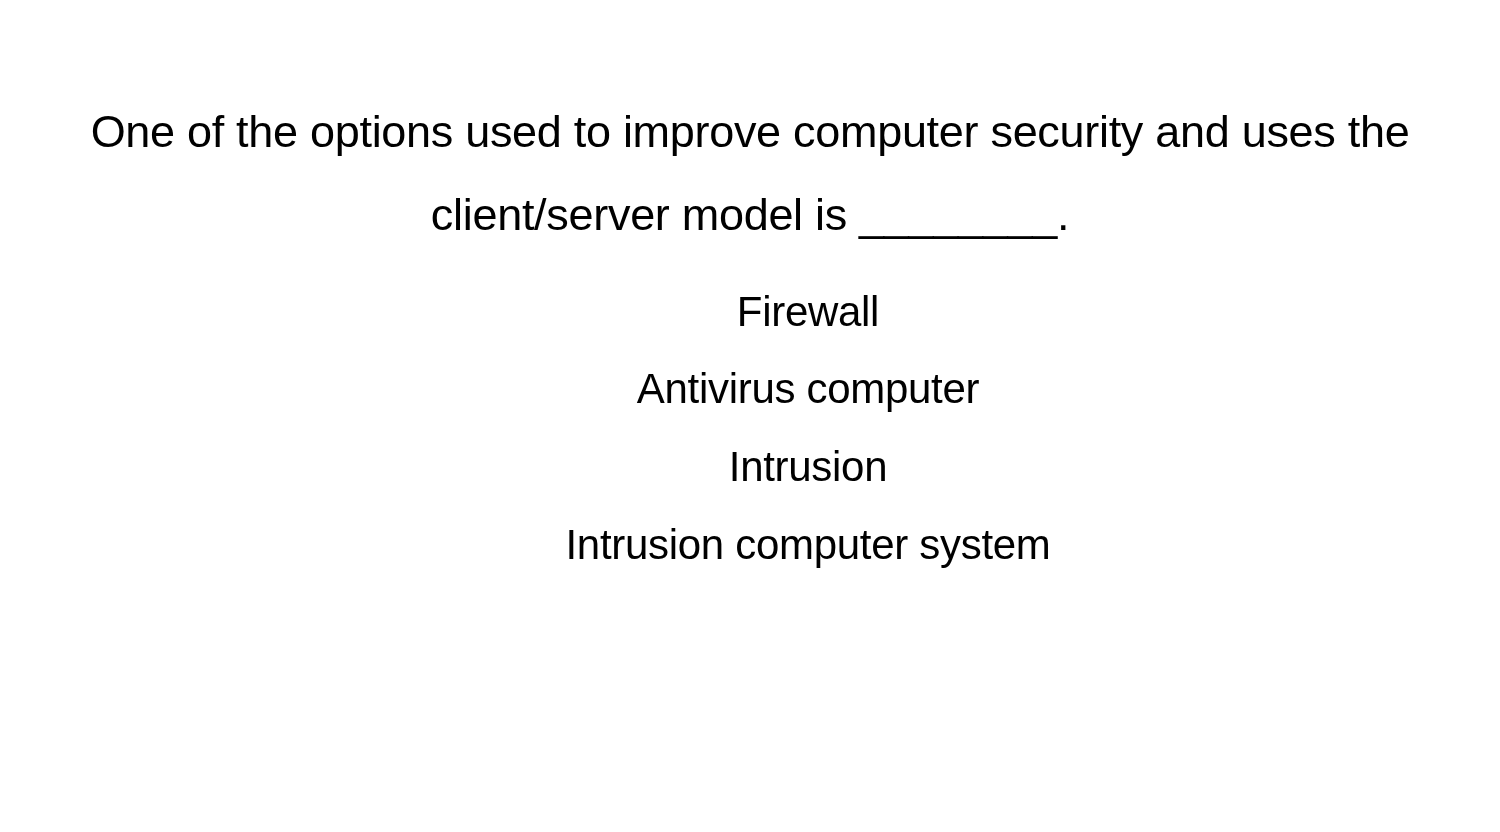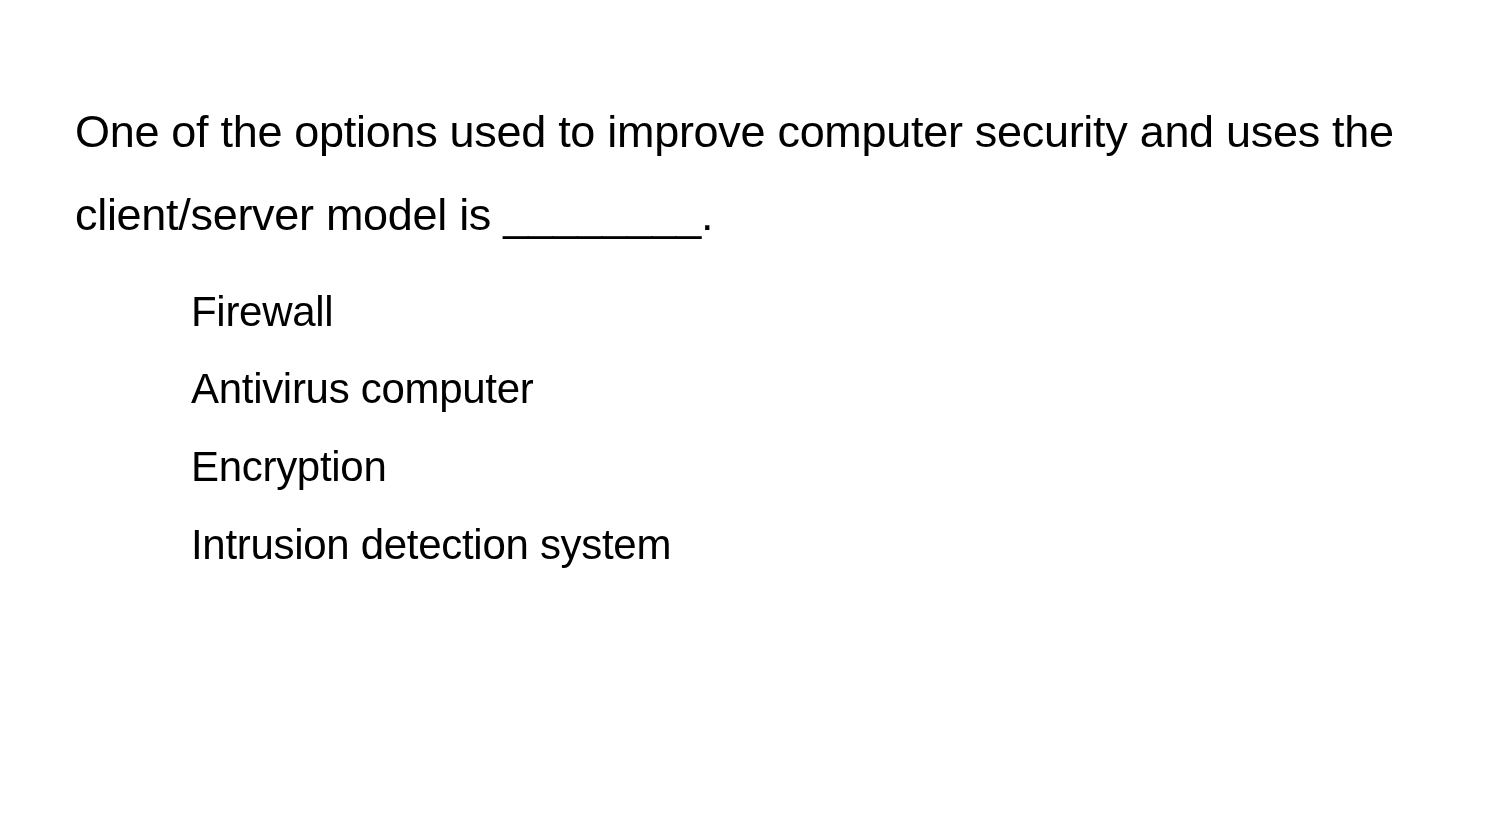--- a/index.html
+++ b/index.html
@@ -13,20 +13,21 @@
       color: #000000;
       width: 1500px;
       height: 832px;
       position: relative;
     }
     .content {
       position: absolute;
       left: 75px;
       top: 90px;
       width: 1350px;
+      text-align: center;
     }
     .question {
       font-size: 45px;
       line-height: 1.85;
       font-weight: 400;
       letter-spacing: -0.3px;
     }
     .options {
       margin-top: 16px;
       margin-left: 116px;
@@ -39,16 +40,16 @@
     }
   </style>
 </head>
 <body>
 
 <div class="content">
   <div class="question">One of the options used to improve computer security and uses the client/server model is ________.</div>
   <div class="options">
     <div class="option">Firewall</div>
     <div class="option">Antivirus computer</div>
-    <div class="option">Encryption</div>
-    <div class="option">Intrusion detection system</div>
+    <div class="option">Intrusion</div>
+    <div class="option">Intrusion computer system</div>
   </div>
 </div>
 
 </body></html>

